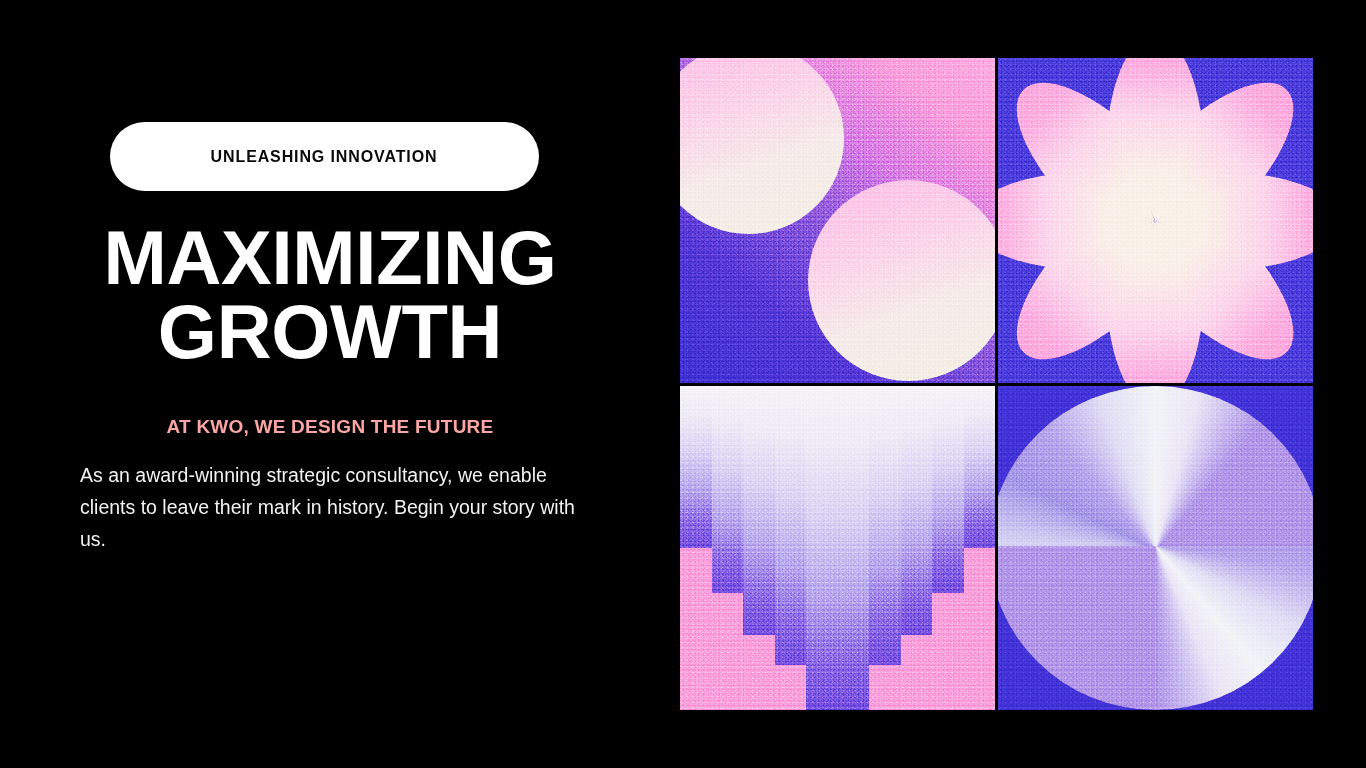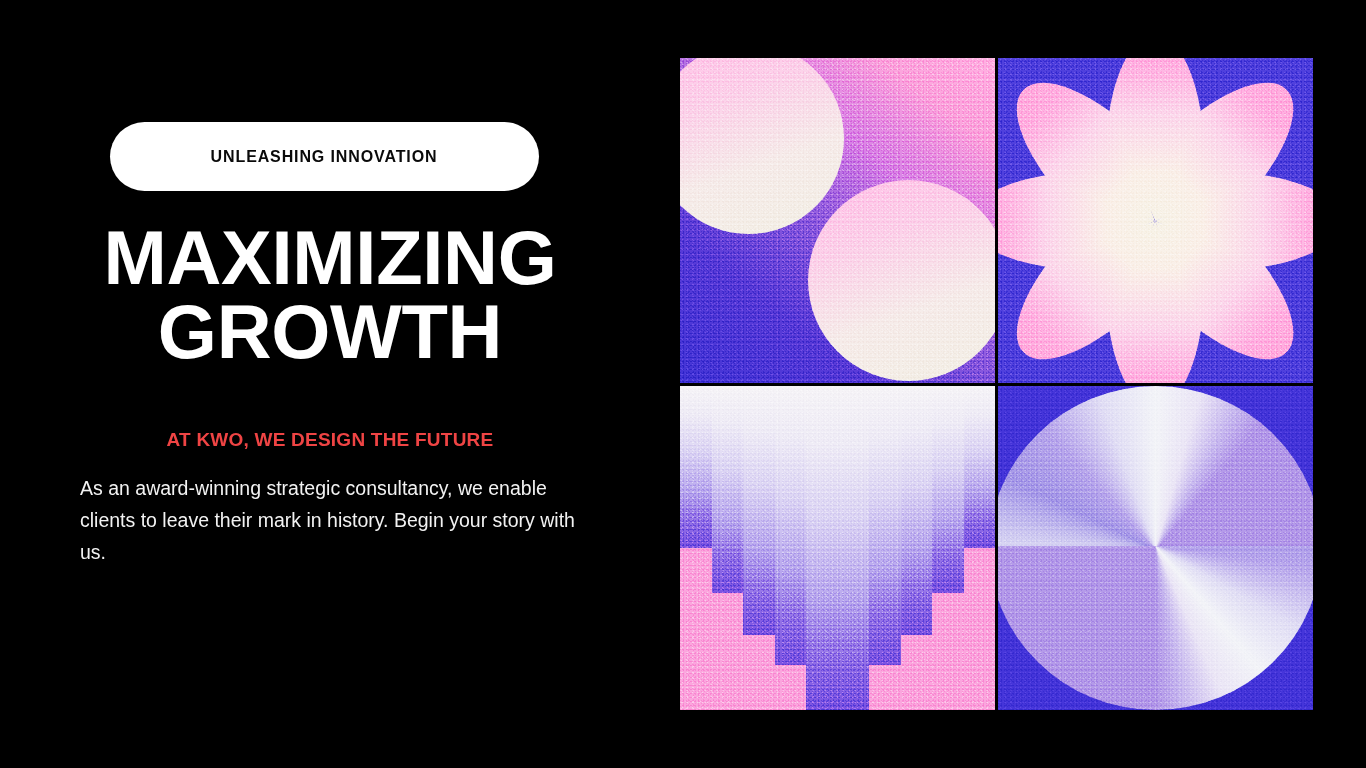--- a/index.html
+++ b/index.html
@@ -55,22 +55,22 @@
     font-weight:bold;
     line-height:0.97;
     letter-spacing:-0.004em;
     text-align:center;
     width:540px;
     text-transform:uppercase;
   }
   .headline-line { display:block; }
 
   .subhead {
-    margin-top:61px;
-    color:#ef4444;
+    margin-top:48px;
+    color:#fca5a5;
     font-size:19px;
     font-weight:bold;
     letter-spacing:0.012em;
     text-align:right;
     text-transform:uppercase;
     white-space:nowrap;
   }
 
   .body-copy {
     margin-top:22px;

